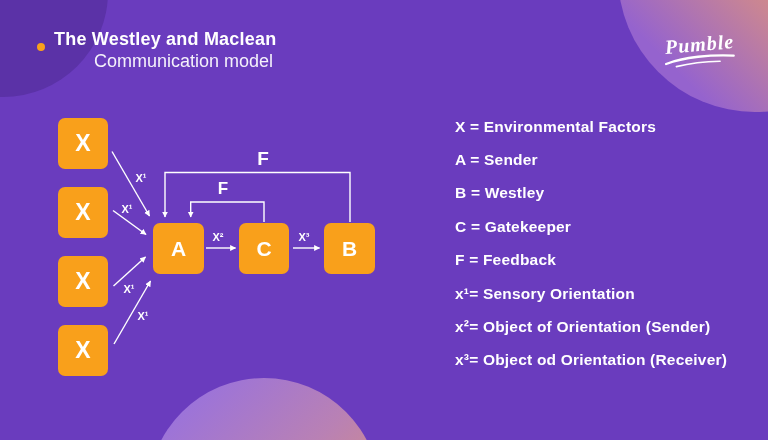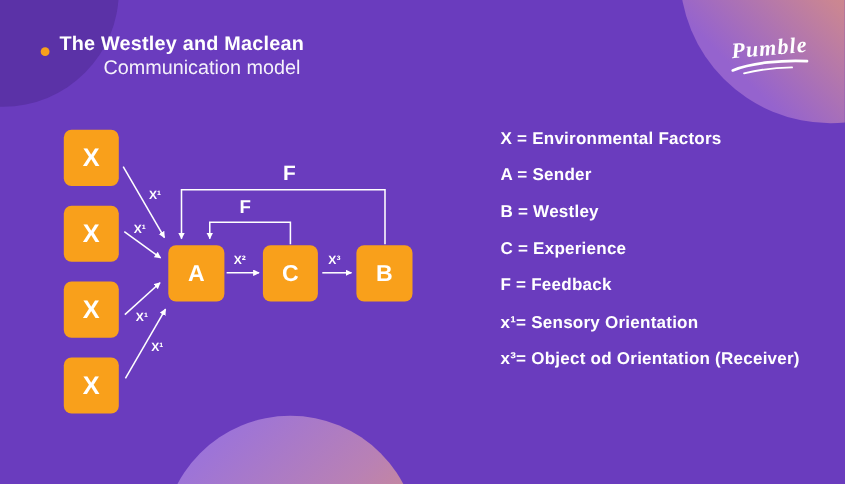--- a/index.html
+++ b/index.html
@@ -160,17 +160,18 @@
 <span class="alabel lbl-x1-3">X¹</span>
 <span class="alabel lbl-x2">X²</span>
 <span class="alabel lbl-x3">X³</span>
 <span class="alabel lbl-f-inner">F</span>
 <span class="alabel lbl-f-outer">F</span>
 
 <ul class="legend">
   <li>X = Environmental Factors</li>
   <li>A = Sender</li>
   <li>B = Westley</li>
-  <li>C = Experience</li>
+  <li>C = Gatekeeper</li>
   <li>F = Feedback</li>
   <li>x¹= Sensory Orientation</li>
+  <li>x²= Object of Orientation (Sender)</li>
   <li>x³= Object od Orientation (Receiver)</li>
 </ul>
 
 </body></html>

